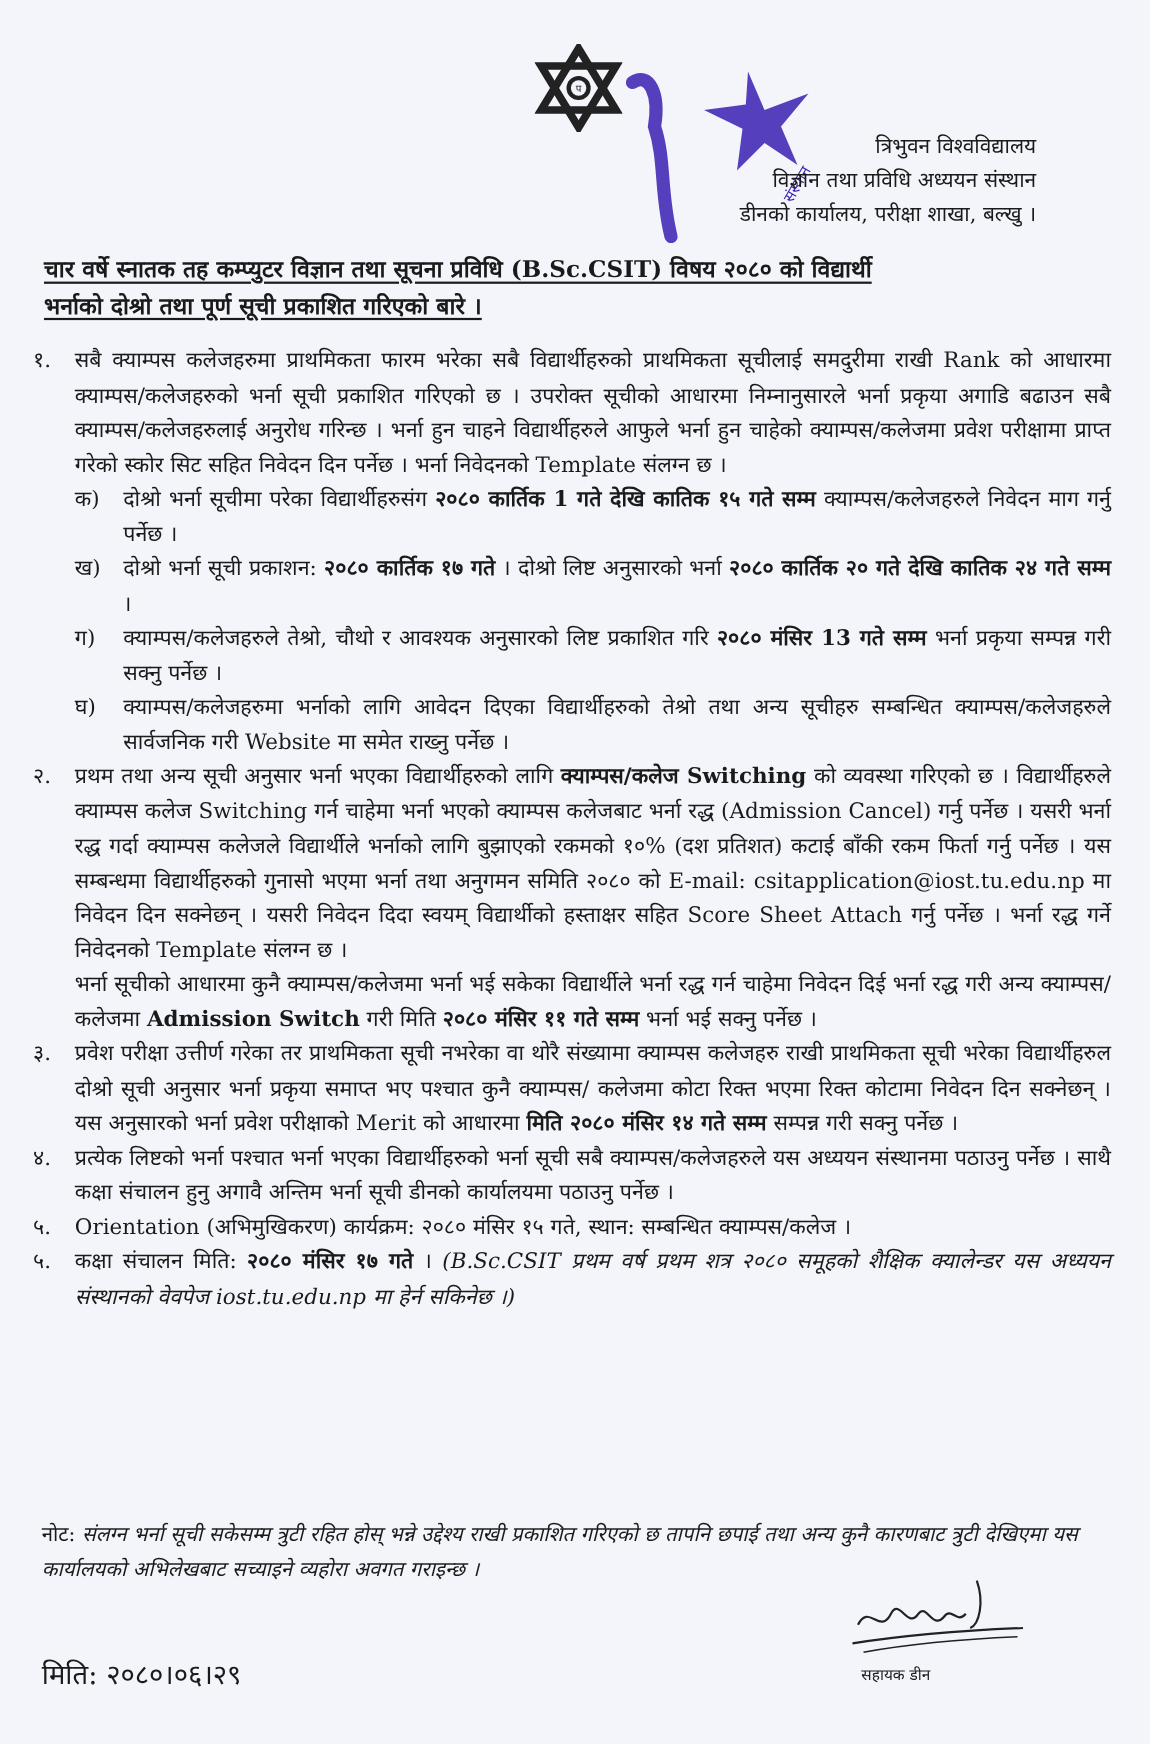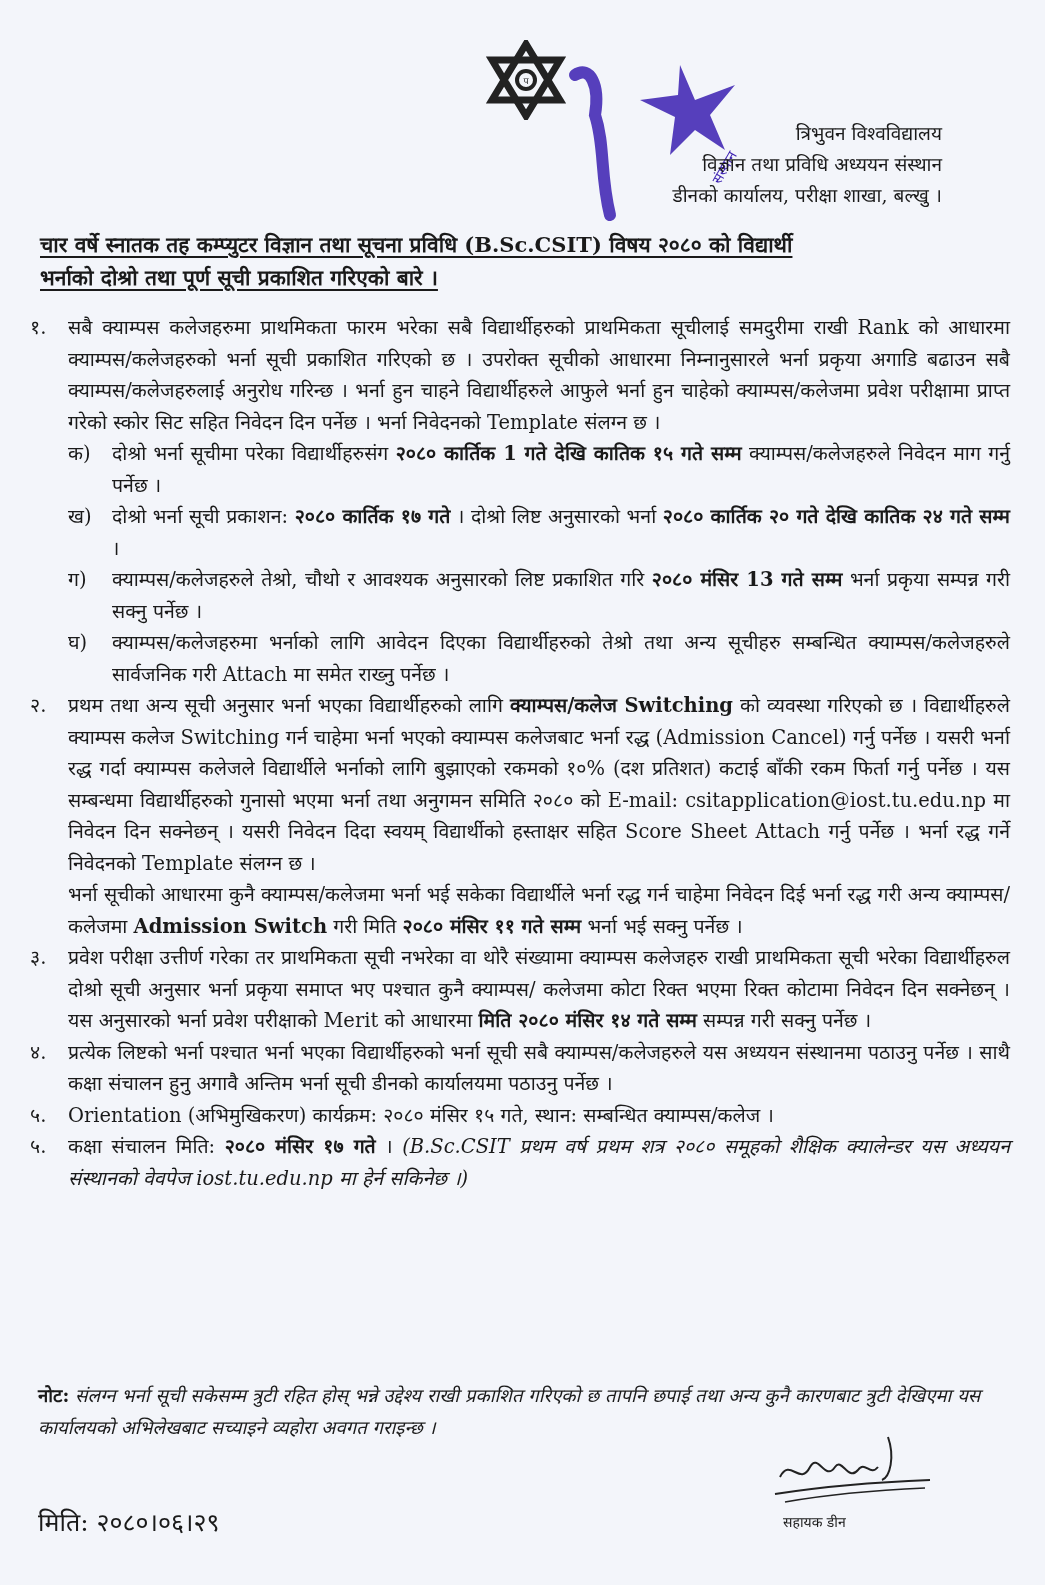--- a/index.html
+++ b/index.html
@@ -19,21 +19,21 @@
   .title span { text-decoration:underline; text-underline-offset:4px; }
   .body { position:absolute; left:30px; top:312px; width:980px; font-size:19.5px; line-height:31.5px; }
   .para { display:flex; text-align:justify; }
   .num { width:38px; flex:none; }
   .ptext { flex:1; }
   .sub { display:flex; margin-left:38px; text-align:justify; }
   .sub .num { width:44px; }
   b { font-weight:bold; }
   .ital { font-style:italic; }
   .note { position:absolute; left:38px; top:1380px; width:970px; font-size:18.5px; line-height:32px; }
-  .note .lbl { font-weight:bold; font-style:normal; }
+  .note .lbl { font-weight:normal; font-style:normal; }
   .note .txt { font-style:italic; }
   .date { position:absolute; left:38px; top:1504px; font-size:25px; }
   .sign { position:absolute; left:770px; top:1432px; width:170px; height:80px; }
   .signer { position:absolute; left:783px; top:1512px; font-size:14px; }
 </style>
 </head>
 <body>
 
 <div class="page">
 
@@ -75,21 +75,21 @@
     <div class="sub">
       <span class="num">ख)</span>
       <span class="ptext"><span>दोश्रो भर्ना सूची प्रकाशन: </span><b>२०८० कार्तिक १७ गते</b><span> । दोश्रो लिष्ट अनुसारको भर्ना </span><b>२०८० कार्तिक २० गते देखि कातिक २४ गते सम्म</b><span> ।</span></span>
     </div>
     <div class="sub">
       <span class="num">ग)</span>
       <span class="ptext"><span>क्याम्पस/कलेजहरुले तेश्रो, चौथो र आवश्यक अनुसारको लिष्ट प्रकाशित गरि </span><b>२०८० मंसिर 13 गते सम्म</b><span> भर्ना प्रकृया सम्पन्न गरी सक्नु पर्नेछ ।</span></span>
     </div>
     <div class="sub">
       <span class="num">घ)</span>
-      <span class="ptext">क्याम्पस/कलेजहरुमा भर्नाको लागि आवेदन दिएका विद्यार्थीहरुको तेश्रो तथा अन्य सूचीहरु सम्बन्धित क्याम्पस/कलेजहरुले सार्वजनिक गरी Attach मा समेत राख्नु पर्नेछ ।</span>
+      <span class="ptext">क्याम्पस/कलेजहरुमा भर्नाको लागि आवेदन दिएका विद्यार्थीहरुको तेश्रो तथा अन्य सूचीहरु सम्बन्धित क्याम्पस/कलेजहरुले सार्वजनिक गरी Website मा समेत राख्नु पर्नेछ ।</span>
     </div>
 
     <div class="para">
       <span class="num">२.</span>
       <span class="ptext"><span>प्रथम तथा अन्य सूची अनुसार भर्ना भएका विद्यार्थीहरुको लागि </span><b>क्याम्पस/कलेज Switching</b><span> को व्यवस्था गरिएको छ । विद्यार्थीहरुले क्याम्पस कलेज Switching गर्न चाहेमा भर्ना भएको क्याम्पस कलेजबाट भर्ना रद्ध (Admission Cancel) गर्नु पर्नेछ । यसरी भर्ना रद्ध गर्दा क्याम्पस कलेजले विद्यार्थीले भर्नाको लागि बुझाएको रकमको १०% (दश प्रतिशत) कटाई बाँकी रकम फिर्ता गर्नु पर्नेछ । यस सम्बन्धमा विद्यार्थीहरुको गुनासो भएमा भर्ना तथा अनुगमन समिति २०८० को E-mail: csitapplication@iost.tu.edu.np मा निवेदन दिन सक्नेछन् । यसरी निवेदन दिदा स्वयम् विद्यार्थीको हस्ताक्षर सहित Score Sheet Attach गर्नु पर्नेछ । भर्ना रद्ध गर्ने निवेदनको Template संलग्न छ ।</span><br><span>भर्ना सूचीको आधारमा कुनै क्याम्पस/कलेजमा भर्ना भई सकेका विद्यार्थीले भर्ना रद्ध गर्न चाहेमा निवेदन दिई भर्ना रद्ध गरी अन्य क्याम्पस/कलेजमा </span><b>Admission Switch</b><span> गरी मिति </span><b>२०८० मंसिर ११ गते सम्म</b><span> भर्ना भई सक्नु पर्नेछ ।</span></span>
     </div>
 
     <div class="para">
       <span class="num">३.</span>
       <span class="ptext"><span>प्रवेश परीक्षा उत्तीर्ण गरेका तर प्राथमिकता सूची नभरेका वा थोरै संख्यामा क्याम्पस कलेजहरु राखी प्राथमिकता सूची भरेका विद्यार्थीहरुल दोश्रो सूची अनुसार भर्ना प्रकृया समाप्त भए पश्चात कुनै क्याम्पस/ कलेजमा कोटा रिक्त भएमा रिक्त कोटामा निवेदन दिन सक्नेछन् । यस अनुसारको भर्ना प्रवेश परीक्षाको Merit को आधारमा </span><b>मिति २०८० मंसिर १४ गते सम्म</b><span> सम्पन्न गरी सक्नु पर्नेछ ।</span></span>

